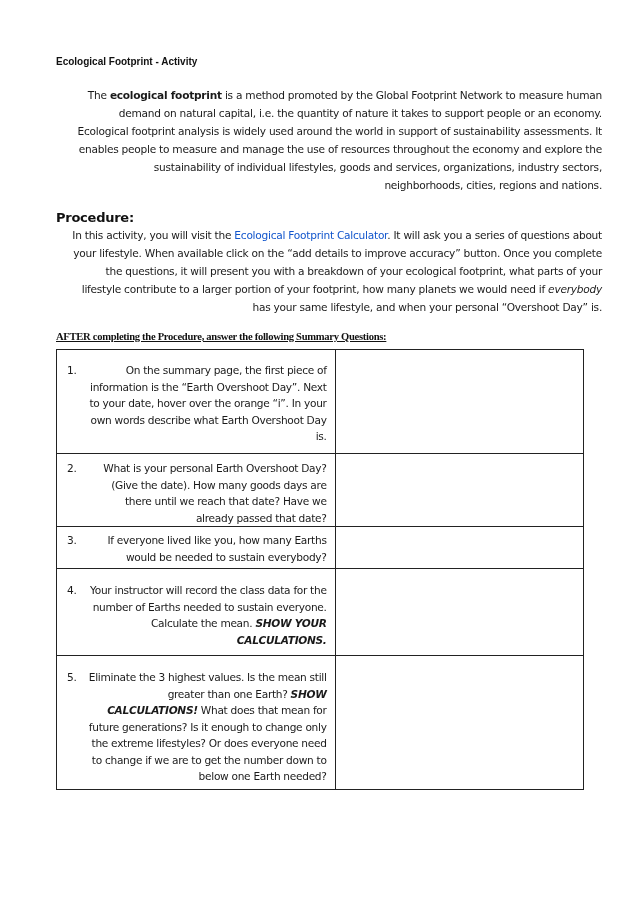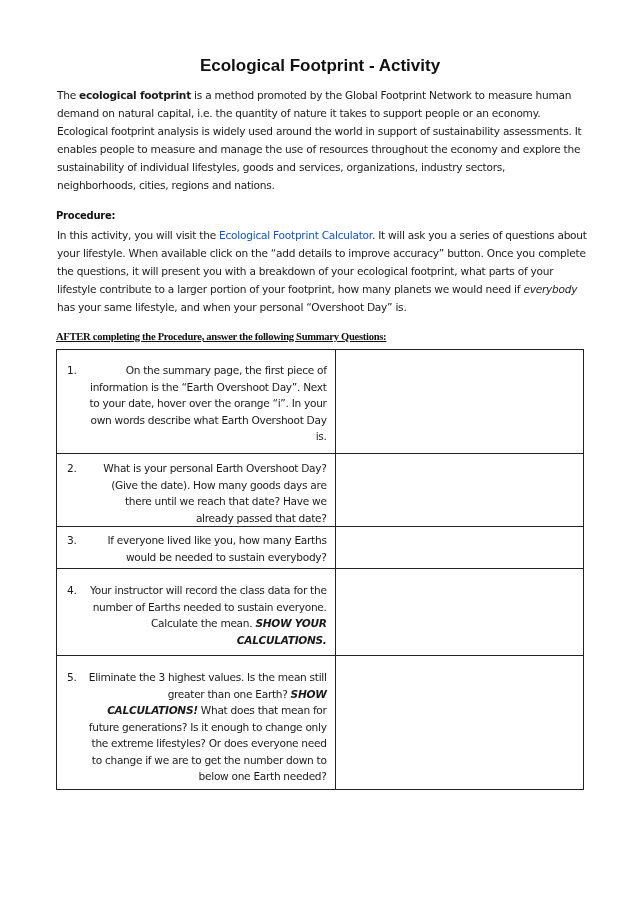--- a/index.html
+++ b/index.html
@@ -1,25 +1,25 @@
 <!DOCTYPE html>
 <html><head>
 <meta charset="utf-8">
 <style>
   html, body { margin: 0; padding: 0; background: #ffffff; }
   body { width: 638px; height: 902px; position: relative; overflow: hidden;
          font-family: "Liberation Sans", sans-serif; color: #111; }
   .page { position: absolute; left: 56px; top: 0; width: 528px; }
-  .title { position: absolute; top: 56px; left: 0; width: 528px; text-align: center;
-           font-family: "Liberation Sans", sans-serif; font-weight: bold; font-size: 17px; }
-  .para { position: absolute; left: 1px; width: 530px; font-family: "DejaVu Sans", sans-serif;
-          font-size: 10.6px; line-height: 18px; letter-spacing: -0.25px; color: #1a1a1a; }
+  .title { position: absolute; top: 56px; left: 0; width: 528px; 
+           font-family: "Liberation Sans", sans-serif; font-weight: bold; font-size: 10px; }
+  .para { position: absolute; left: 16px; width: 530px; font-family: "DejaVu Sans", sans-serif;
+          font-size: 10.6px; line-height: 18px; letter-spacing: -0.25px; color: #1a1a1a; text-align: right; }
   .p1 { top: 86px; }
   .proc-head { position: absolute; top: 210px; left: 0; font-family: "DejaVu Sans", sans-serif;
-               font-weight: bold; font-size: 10px; letter-spacing: -0.25px; }
+               font-weight: bold; font-size: 13px; letter-spacing: -0.25px; }
   .p2 { top: 226px; }
   .link { color: #1155cc; }
   .summary-head { position: absolute; top: 331px; left: 0; font-family: Liberation Serif, serif;
                   font-weight: bold; font-size: 10.6px; letter-spacing: -0.3px;
                   text-decoration: underline; }
   table.q { position: absolute; top: 349px; left: 0; width: 528px; border-collapse: collapse; }
   table.q td { border: 1.3px solid #222; vertical-align: top; padding: 0; }
   td.qcell { width: 278px; }
   td.acell { width: 248px; }
   .qwrap { display: flex; padding: 12px 8px 0 10px; font-family: "DejaVu Sans", sans-serif;

